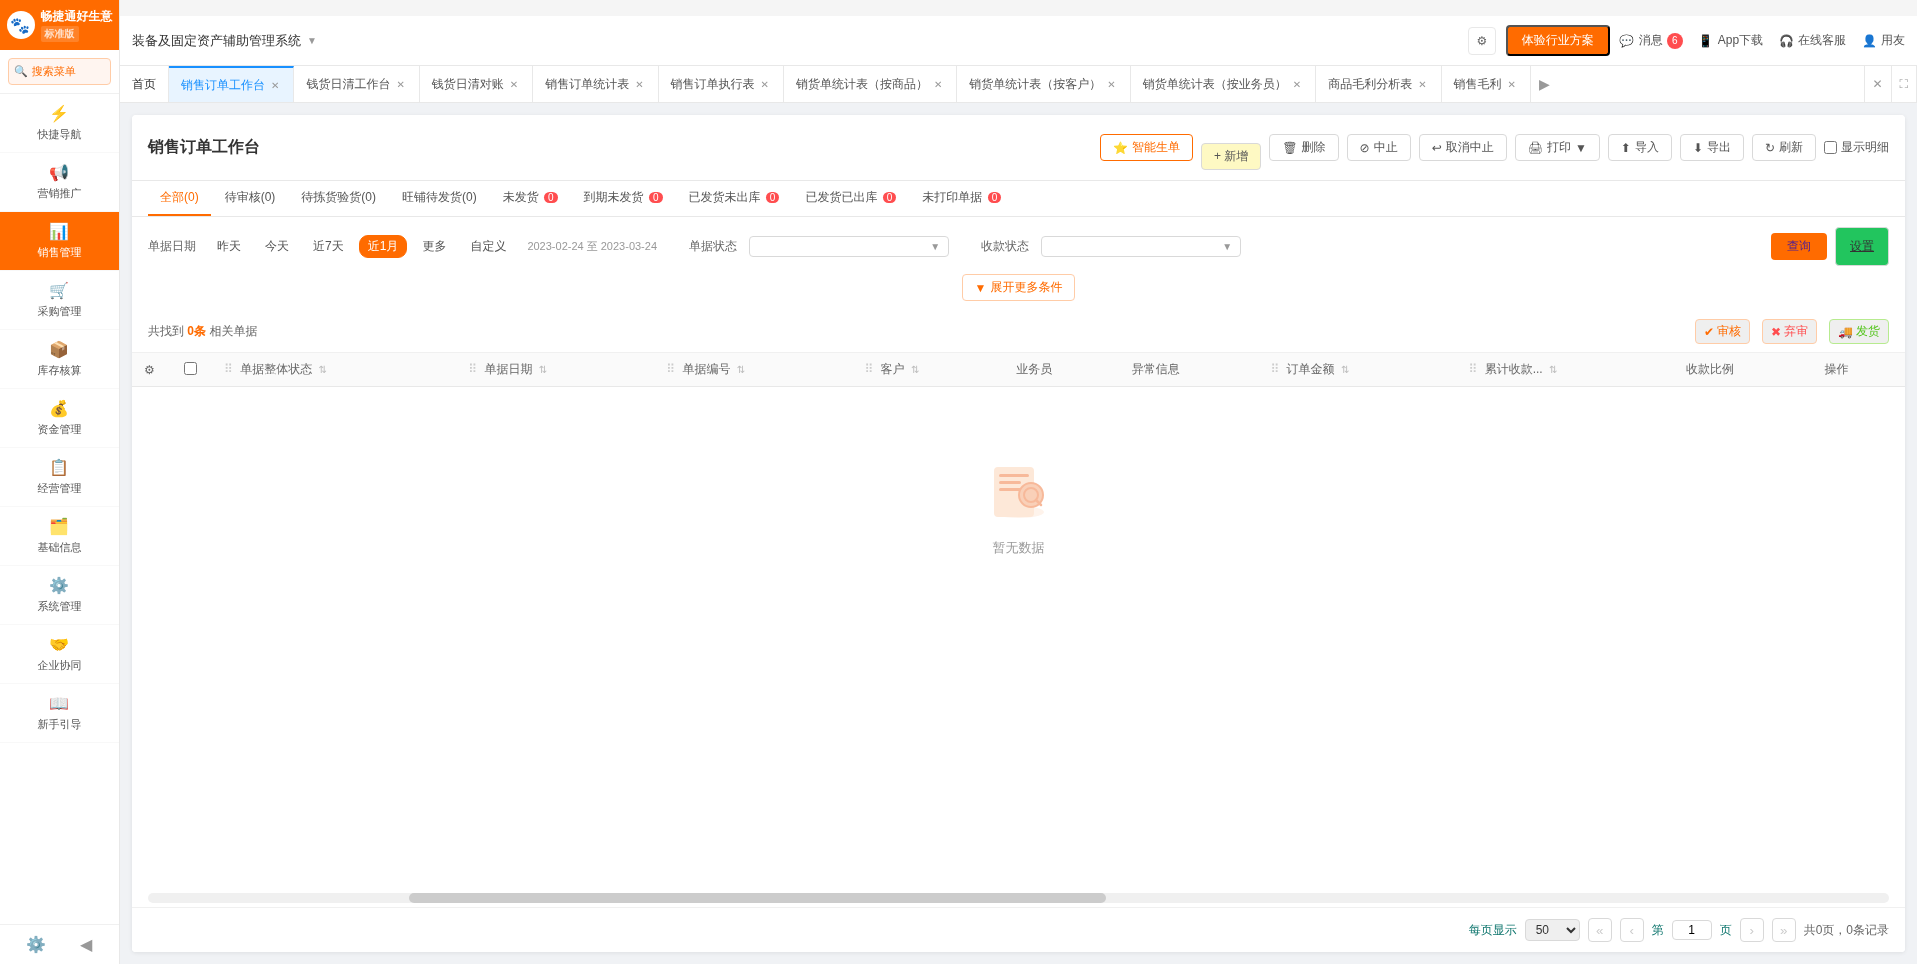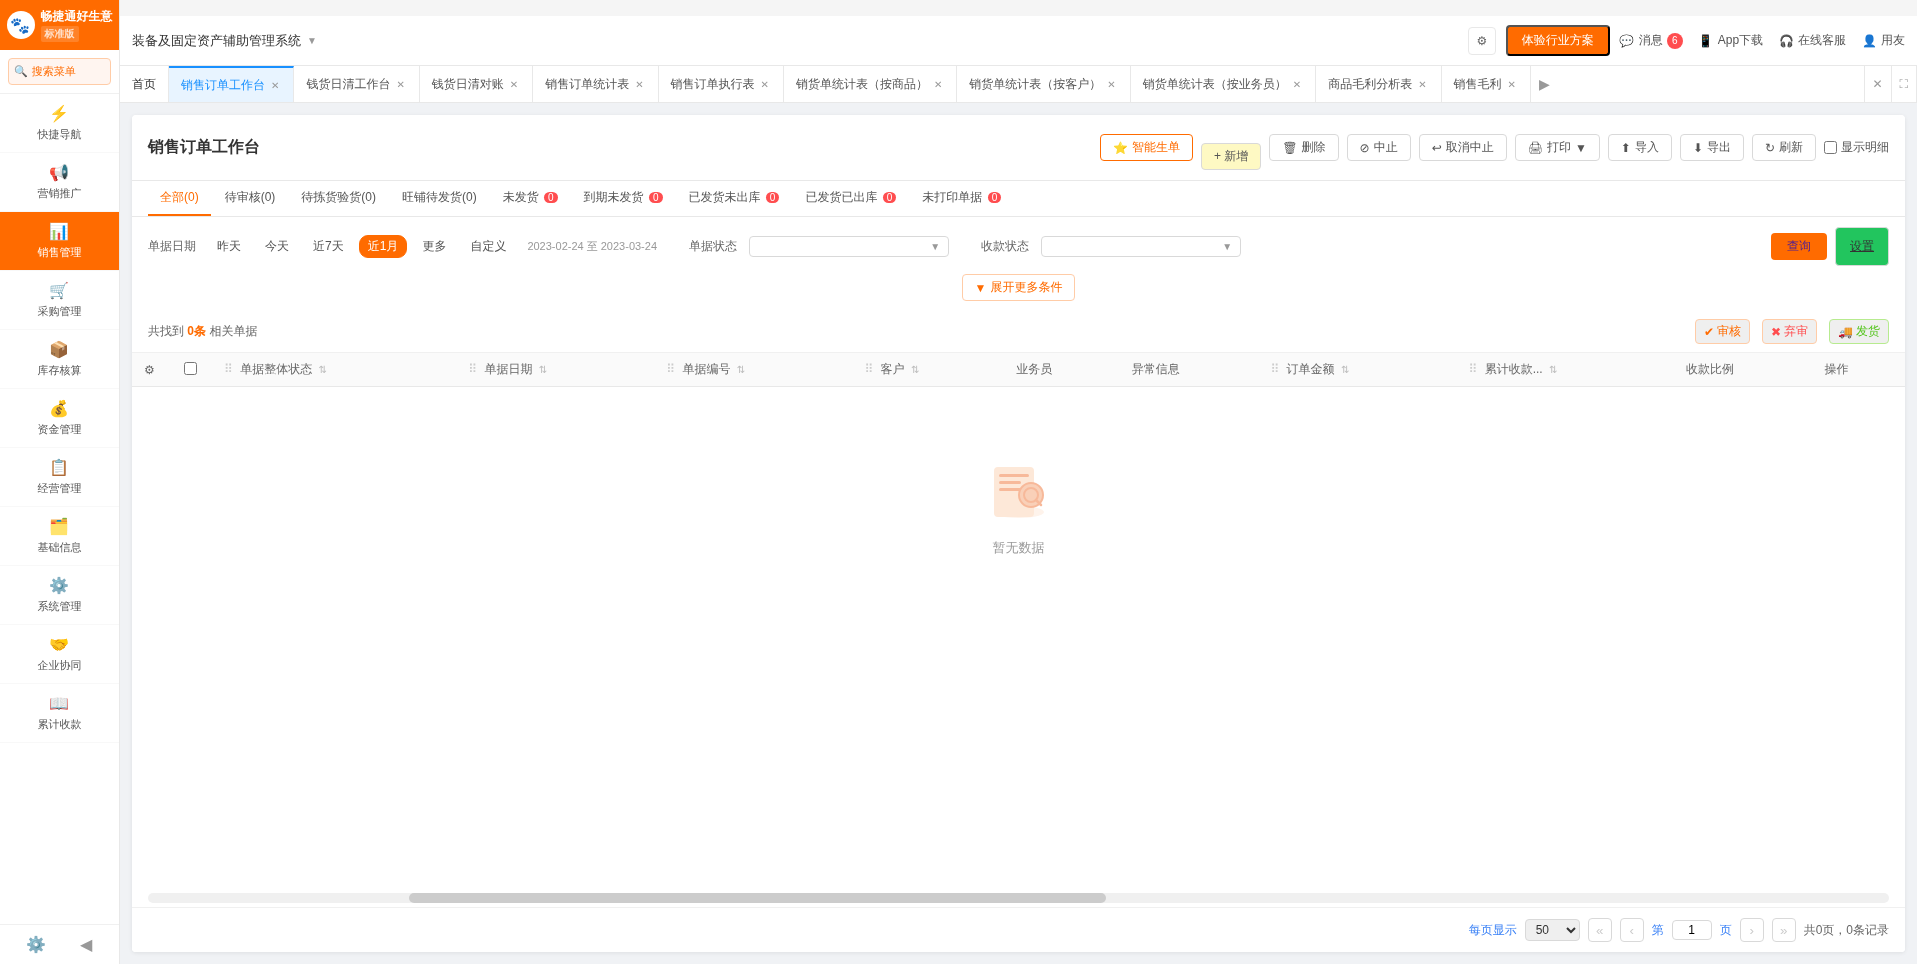--- a/index.html
+++ b/index.html
@@ -102,21 +102,21 @@
     .col-checkbox { width: 40px; }
     .col-settings { width: 40px; }
 
     
     .empty-state { flex: 1; display: flex; flex-direction: column; align-items: center; justify-content: center; padding: 60px; }
     .empty-icon { width: 80px; height: 80px; margin-bottom: 12px; }
     .empty-text { color: #999; font-size: 13px; }
 
     
     .pagination { padding: 10px 16px; display: flex; align-items: center; justify-content: flex-end; gap: 8px; border-top: 1px solid #f0f0f0; background: #fff; }
-    .pagination-label { color: #3b82f6; font-size: 12px; }
+    .pagination-label { color: #0f766e; font-size: 12px; }
     .pagination-select { padding: 2px 6px; border: 1px solid #d9d9d9; border-radius: 4px; font-size: 12px; color: #333; }
     .pagination-btn { width: 24px; height: 24px; display: flex; align-items: center; justify-content: center; border: 1px solid #d9d9d9; border-radius: 4px; cursor: pointer; color: #555; background: #fff; }
     .pagination-btn.disabled { color: #ccc; cursor: not-allowed; }
     .pagination-input { width: 40px; padding: 2px 4px; border: 1px solid #d9d9d9; border-radius: 4px; text-align: center; font-size: 12px; }
     .pagination-info { color: #666; font-size: 12px; }
 
     
     .horizontal-scroll { height: 10px; background: #f0f0f0; border-radius: 5px; margin: 4px 16px; position: relative; overflow: hidden; }
     .horizontal-scroll-thumb { position: absolute; height: 100%; width: 40%; left: 15%; background: #ccc; border-radius: 5px; }
 
@@ -177,21 +177,21 @@
     <div class="sidebar-item">
       <span class="item-icon">⚙️</span>
       <span class="item-label">系统管理</span>
     </div>
     <div class="sidebar-item">
       <span class="item-icon">🤝</span>
       <span class="item-label">企业协同</span>
     </div>
     <div class="sidebar-item">
       <span class="item-icon">📖</span>
-      <span class="item-label">累计收款</span>
+      <span class="item-label">新手引导</span>
     </div>
   </div>
 
   <div class="sidebar-bottom">
     <span class="sidebar-bottom-btn">⚙️</span>
     <span class="sidebar-bottom-btn">◀</span>
   </div>
 </div>
 
 <div class="main">

